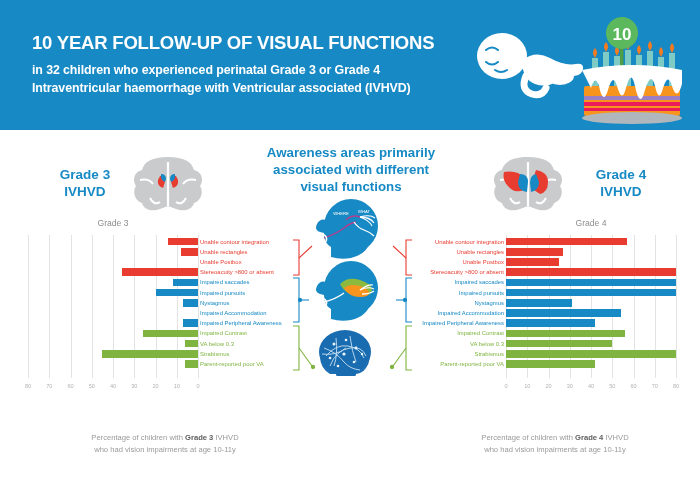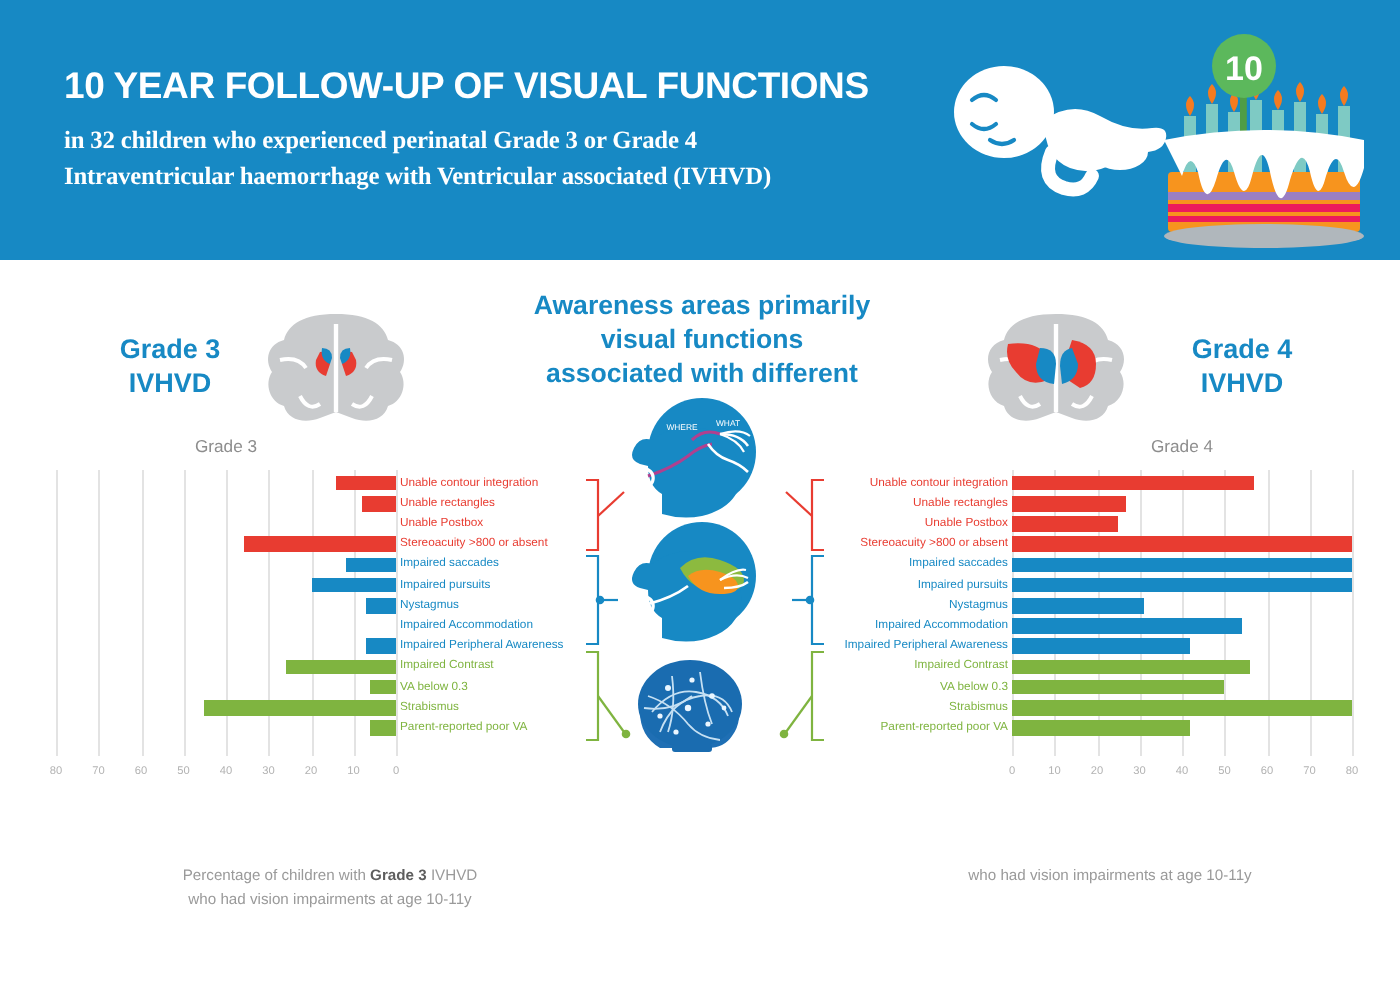--- a/index.html
+++ b/index.html
@@ -18,21 +18,21 @@
     background: #1789c4;
     overflow: hidden;
   }
   #header-text { position: absolute; left: 32px; top: 32px; width: 460px; color: #fff; }
   #title-main {
     font-size: 18.5px; font-weight: bold; letter-spacing: -0.2px;
     line-height: 1.15; margin-bottom: 9px; white-space: nowrap;
   }
   .title-sub {
     font-size: 12.4px; font-weight: bold; line-height: 1.45;
-    letter-spacing: -0.1px; white-space: nowrap; font-family: Liberation Serif, serif;
+    letter-spacing: -0.1px; white-space: nowrap;
   }
 
   
   #baby { position: absolute; left: 474px; top: 26px; width: 110px; height: 80px; }
   
   #cake { position: absolute; left: 572px; top: 8px; width: 120px; height: 122px; }
 
   
   #main { position: absolute; left: 0; top: 130px; width: 700px; height: 365px; background: #fff; }
 
@@ -210,22 +210,22 @@
       <path d="M66 26 q-9 -2 -13 4" stroke="#ffffff" stroke-width="2" fill="none"></path>
       <path d="M14 18 q14 -2 20 6 l0 12 q-10 4 -16 -4 q-6 -6 -4 -14z" fill="#e83c31"></path>
       <path d="M46 16 q12 2 12 12 q0 10 -8 12 l-6 -4 l0 -14z" fill="#e83c31"></path>
       <path d="M30 20 q8 0 8 8 l-1 10 q-9 -1 -9 -10z" fill="#1789c4"></path>
       <path d="M46 20 q-6 1 -6 9 l1 9 q8 -2 8 -10z" fill="#1789c4"></path>
     </svg>
   </div>
 
   <div id="center-heading">
     <div>Awareness areas primarily</div>
+    <div>associated with different</div>
     <div>visual functions</div>
-    <div>associated with different</div>
   </div>
 
   <div id="heads-col">
 
     <div class="head-wrap" id="head-1">
       <svg width="102" height="62" viewBox="0 0 102 62">
         <circle cx="51" cy="28" r="27" fill="#1789c4"></circle>
         <path d="M26 22 q-6 -2 -9 4 q-3 6 3 8 l4 1 q0 10 7 14 l0 10 q10 3 20 1 q16 -4 19 -16 q2 -8 -2 -14 q-4 -12 -18 -14 q-14 -2 -24 6z" fill="#1789c4"></path>
         <path d="M24 18 q0 -14 18 -16" fill="none"></path>
 
@@ -422,17 +422,20 @@
   </svg>
 
   <div class="footer-note" id="footer-left">
     <div>
       <span>Percentage of children with </span><b>Grade 3</b><span> IVHVD</span>
     </div>
     <div>who had vision impairments at age 10-11y</div>
   </div>
 
   <div class="footer-note" id="footer-right">
+    <div>
+      <span>Percentage of children with </span><b>Grade 4</b><span> IVHVD</span>
+    </div>
     <div>who had vision impairments at age 10-11y</div>
   </div>
 
 </div>
 <div id="bottom-band"></div>
 
 </body></html>

